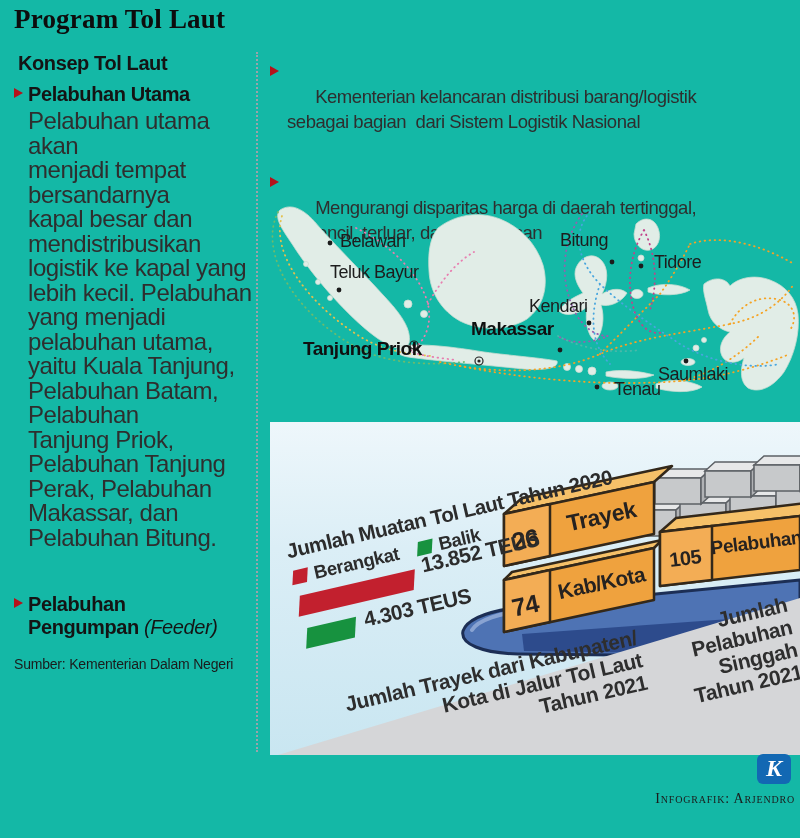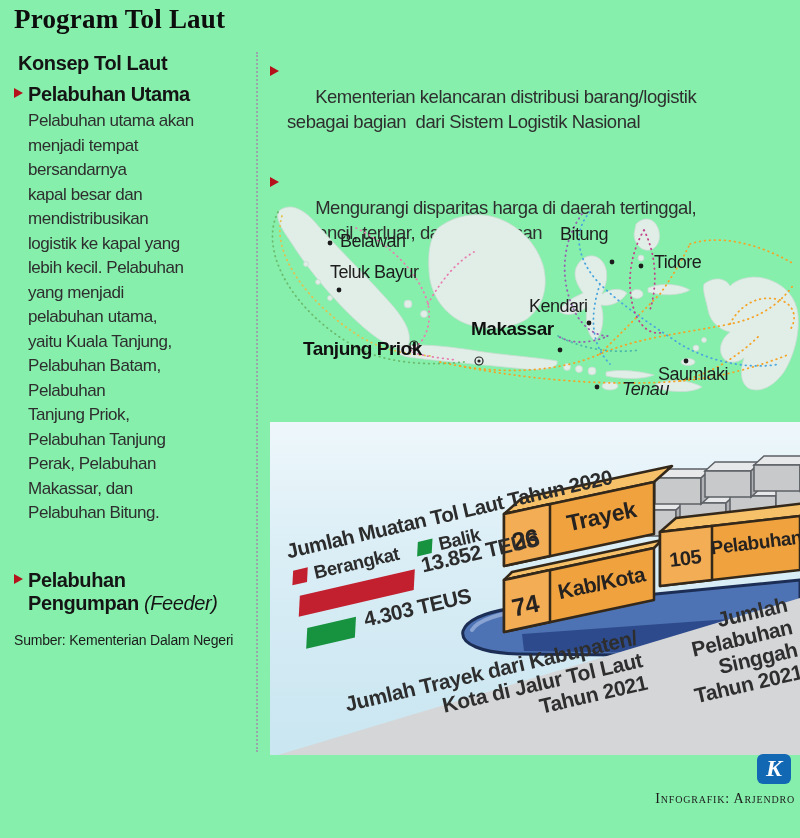--- a/index.html
+++ b/index.html
@@ -1,33 +1,33 @@
 <!DOCTYPE html>
 <html><head>
 <meta charset="utf-8">
 <style>
   html,body { margin:0; padding:0; background:#fff; }
-  .page { position:relative; width:800px; height:838px; background:#86efac; overflow:hidden;
+  .page { position:relative; width:800px; height:838px; background:#14b8a6; overflow:hidden;
           font-family:"Liberation Sans", sans-serif; color:#2d2d2d; }
   .page-title { position:absolute; left:14px; top:4px; margin:0; font-family:"Liberation Serif", serif;
                 font-size:27px; font-weight:bold; color:#0d0d0d; letter-spacing:0.2px; }
   .divider { position:absolute; left:256px; top:52px; height:700px; width:0; border-left:2px dotted #9aa4aa; }
 
   
   .left-col { position:absolute; left:14px; top:48px; width:238px; }
   .right-col { position:absolute; left:270px; top:48px; width:522px; }
   .col-head { margin:4px; font-size:20px; font-weight:bold; color:#141414; letter-spacing:-0.4px; }
   .sec { position:relative; padding-left:14px; }
   .sec1 { margin-top:8px; }
   .sec2 { margin-top:43px; }
   .tri { position:absolute; left:0; top:5px; width:0; height:0;
          border-left:9px solid #b5121b; border-top:5.5px solid transparent; border-bottom:5.5px solid transparent; }
   .sec-title { margin:0; font-size:20px; font-weight:bold; color:#141414; letter-spacing:-0.4px; white-space:pre-wrap; }
   .sec-title .suffix { font-weight:normal; font-style:italic; }
-  .body { margin:3px 0 0; font-size:17px; line-height:24.5px; letter-spacing:-0.45px;
+  .body { margin:3px 0 0; font-size:24px; line-height:24.5px; letter-spacing:-0.45px;
           color:#2e2e2e; white-space:pre-wrap; }
   .it { font-style:italic; }
   .source { margin-top:17px; font-size:14px; color:#1b1b1b; letter-spacing:-0.2px; }
   .bullet { position:relative; padding-left:17px; margin-top:11px; font-size:18.5px; line-height:25px;
             letter-spacing:-0.45px; color:#2e2e2e; white-space:pre-wrap; }
   .bullet .tri { top:7px; }
 
   
   .map { position:absolute; left:258px; top:186px; width:542px; height:236px; }
   .map svg { position:absolute; left:0; top:0; }
@@ -172,24 +172,24 @@
       <g fill="#222">
         <circle cx="156" cy="159" r="1.6"></circle>
           <circle cx="221" cy="175" r="1.6"></circle>
       </g>
     </svg>
     <span class="mlabel" style="left:82px;  top:45px;">Belawan</span>
     <span class="mlabel" style="left:72px;  top:76px;">Teluk Bayur</span>
     <span class="mlabel b" style="left:45px;  top:152px;">Tanjung Priok</span>
     <span class="mlabel b" style="left:213px; top:132px;">Makassar</span>
     <span class="mlabel" style="left:271px; top:110px;">Kendari</span>
-    <span class="mlabel" style="left:302px; top:38px;">Bitung</span>
+    <span class="mlabel" style="left:302px; top:44px;">Bitung</span>
     <span class="mlabel" style="left:396px; top:66px;">Tidore</span>
     <span class="mlabel" style="left:400px; top:178px;">Saumlaki</span>
-    <span class="mlabel" style="left:364px; top:193px;font-style:italic;">Tenau</span>
+    <span class="mlabel" style="left:356px; top:193px;">Tenau</span>
   </div>
 
   <div class="panel">
     <svg width="530" height="333" viewBox="0 0 530 333">
 
       <g stroke="#5c6065" stroke-width="1.5">
         <g transform="translate(360,88)">
             <polygon points="0,0 10,-9 56,-9 46,0" fill="#e7e8e9"></polygon>
             <rect width="46" height="26" fill="#c7c9cb"></rect>
             <polygon points="46,0 56,-9 56,17 46,26" fill="#b0b2b5"></polygon>

